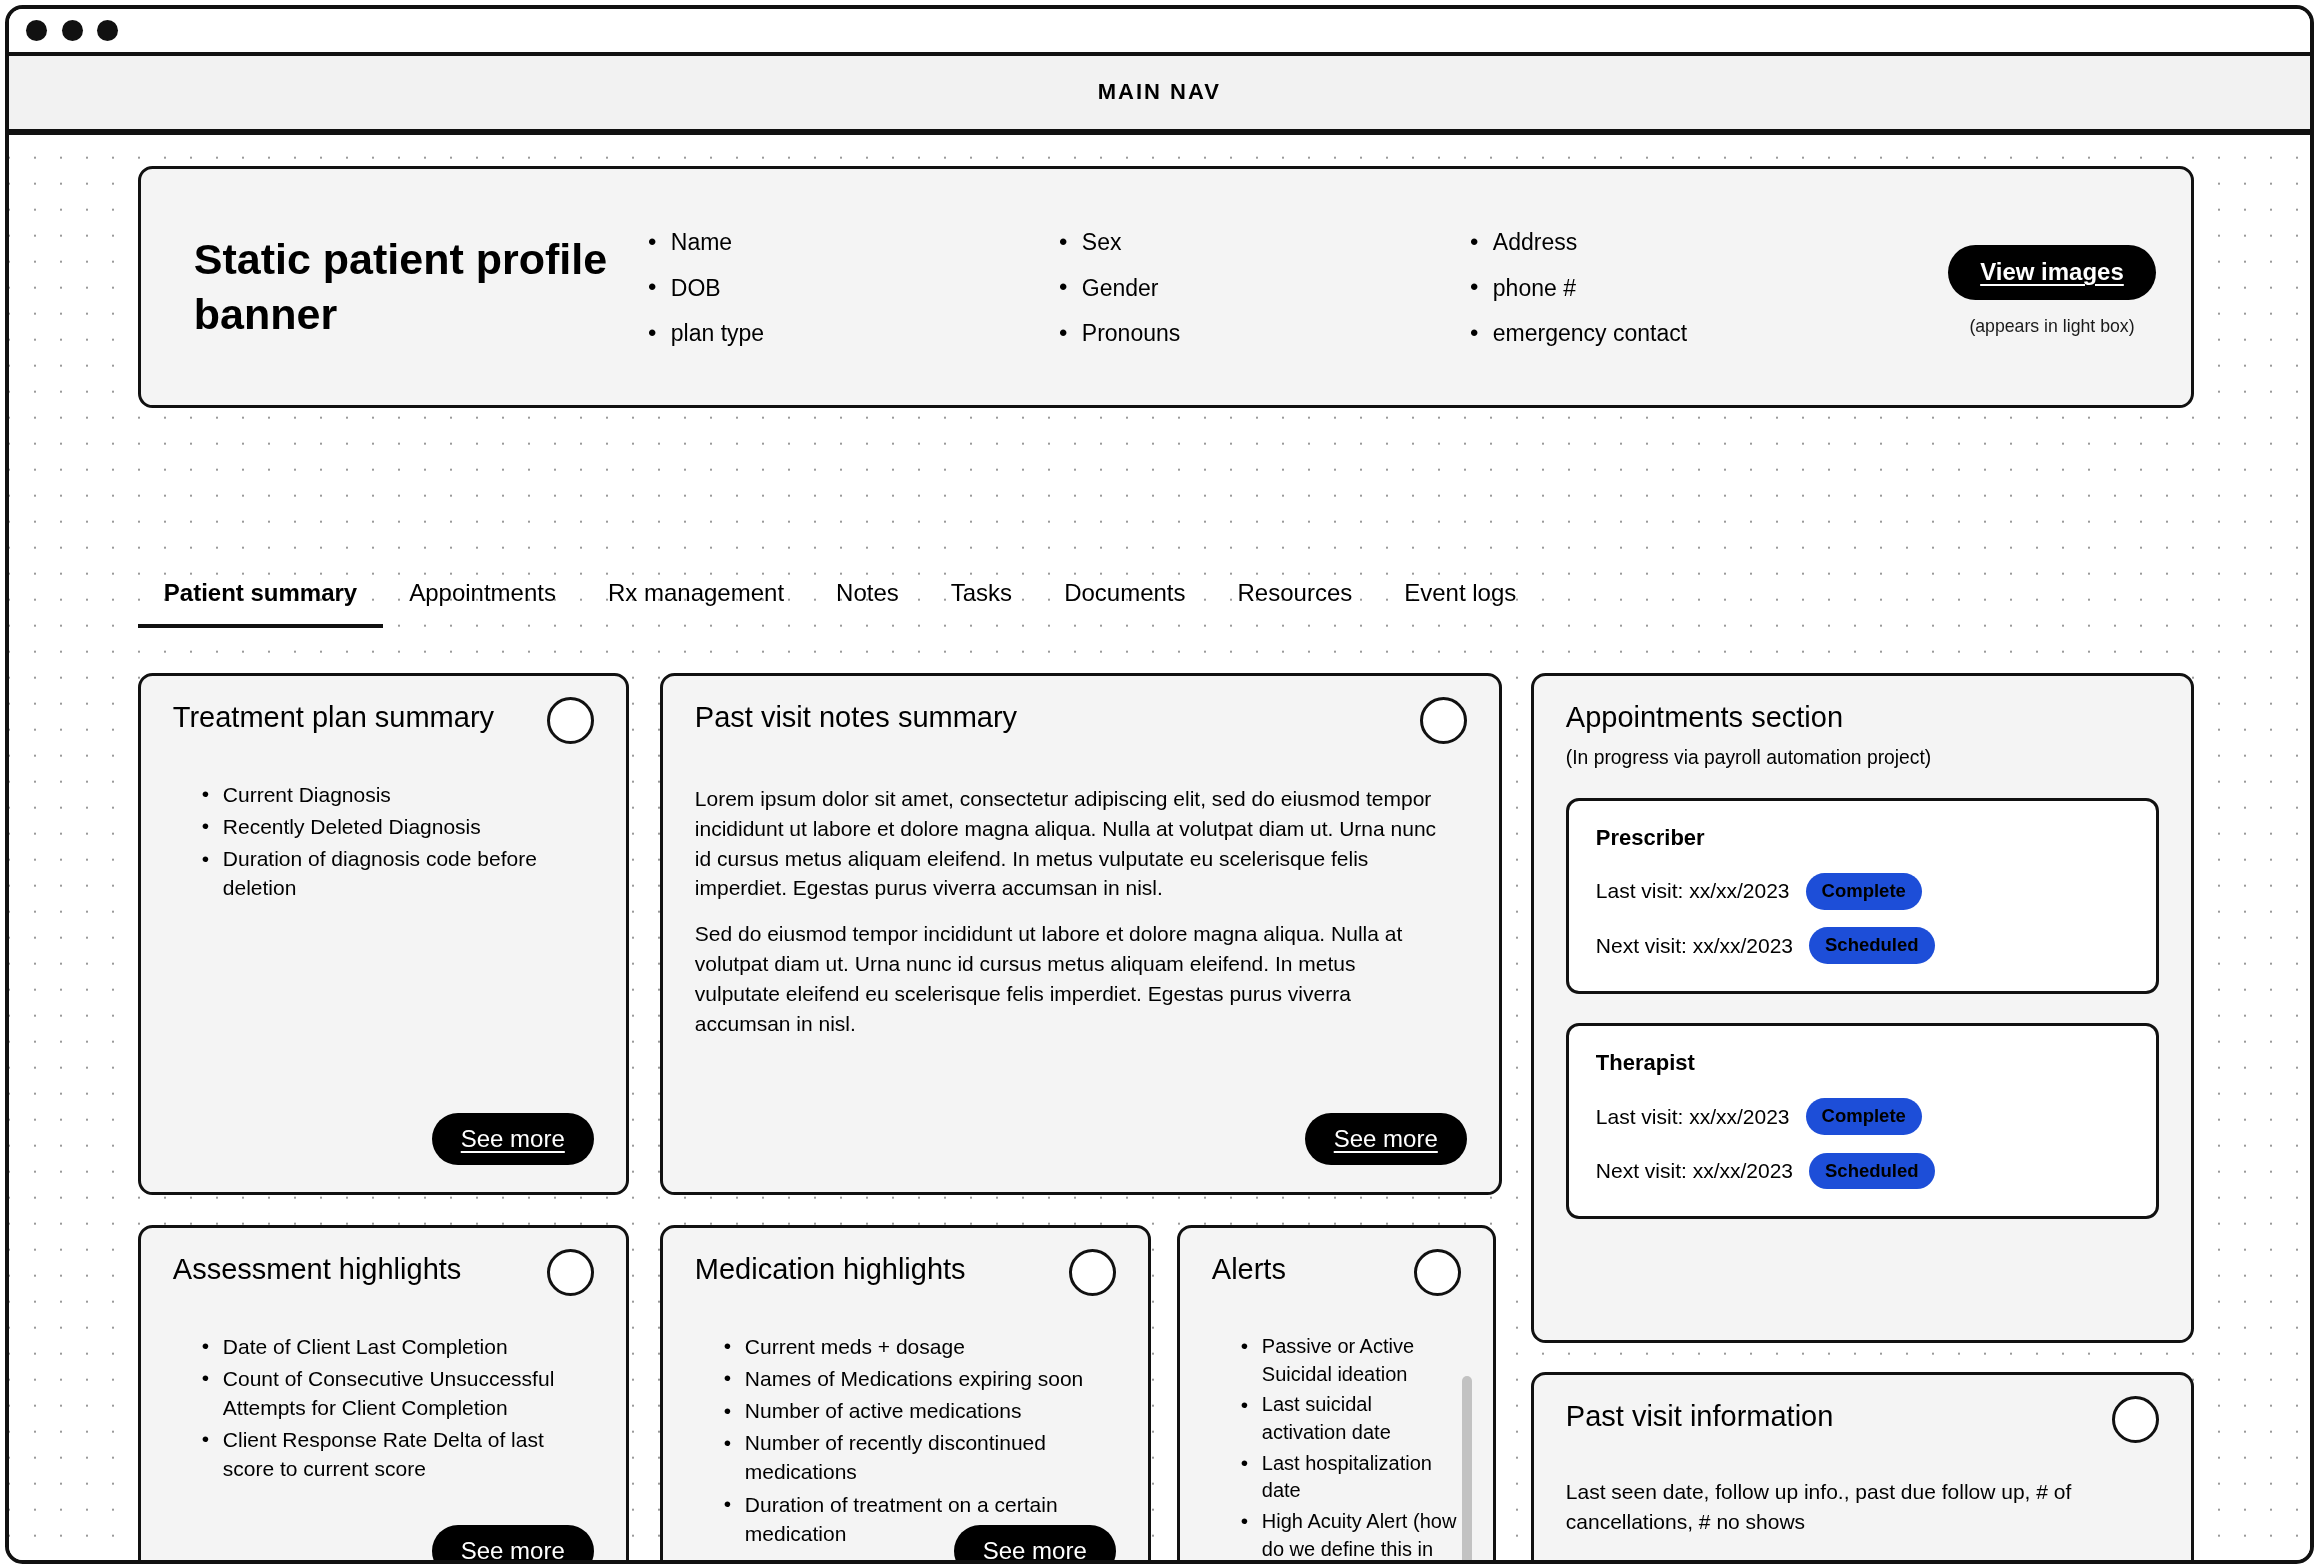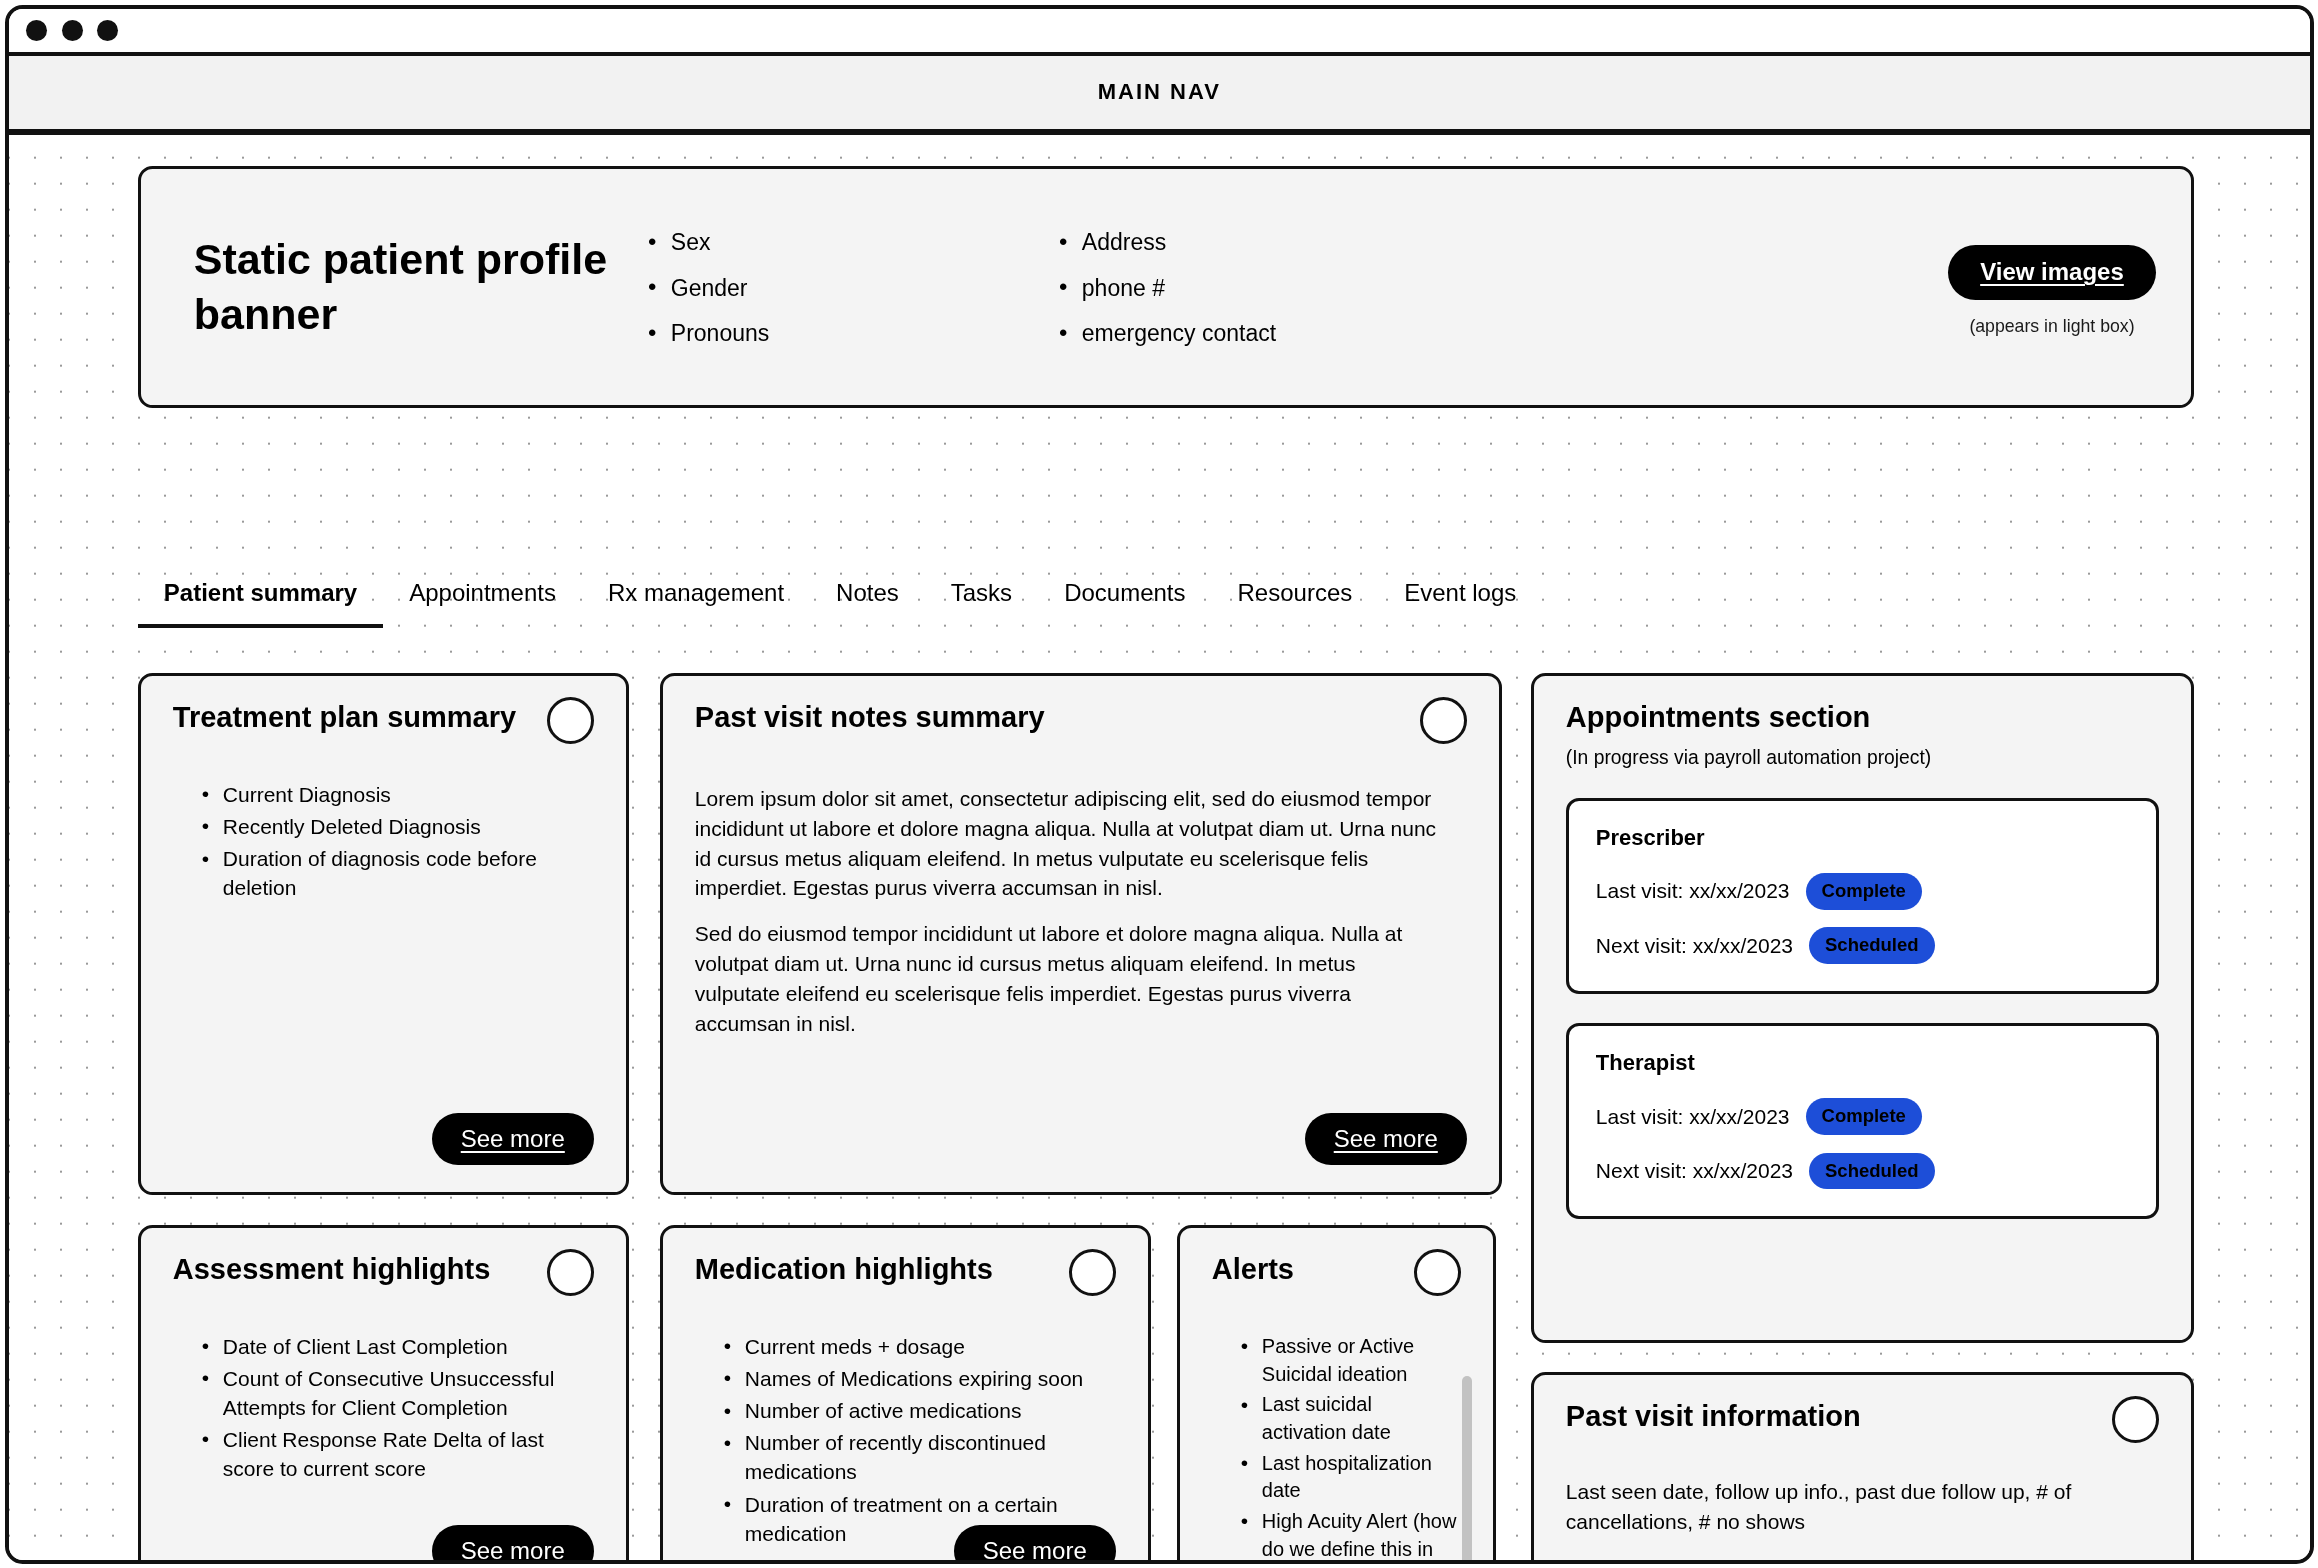--- a/index.html
+++ b/index.html
@@ -170,21 +170,21 @@
     border-radius: 14.5px;
     padding: 26px 32px;
   }
   .card-head {
     display: flex;
     align-items: flex-start;
     justify-content: space-between;
   }
   .card-title {
     font-size: 29px;
-    font-weight: bold;
+    font-weight: normal;
     line-height: 1.1;
   }
   .circle-icon {
     width: 47px; height: 47px;
     border: 3.2px solid #111111;
     border-radius: 50%;
     background: #ffffff;
     flex: none;
     margin-top: -4.8px;
   }
@@ -301,20 +301,27 @@
 
   <div class="mainnav">
     <div class="mainnav-label">MAIN NAV</div>
   </div>
 
   <div class="canvas">
 
     <div class="banner">
       <div class="banner-title">Static patient profile banner</div>
 
+      <div class="banner-col col-a">
+        <ul>
+          <li>Name</li>
+          <li>DOB</li>
+          <li>plan type</li>
+        </ul>
+      </div>
 
       <div class="banner-col col-b">
         <ul>
           <li>Sex</li>
           <li>Gender</li>
           <li>Pronouns</li>
         </ul>
       </div>
 
       <div class="banner-col col-c">

